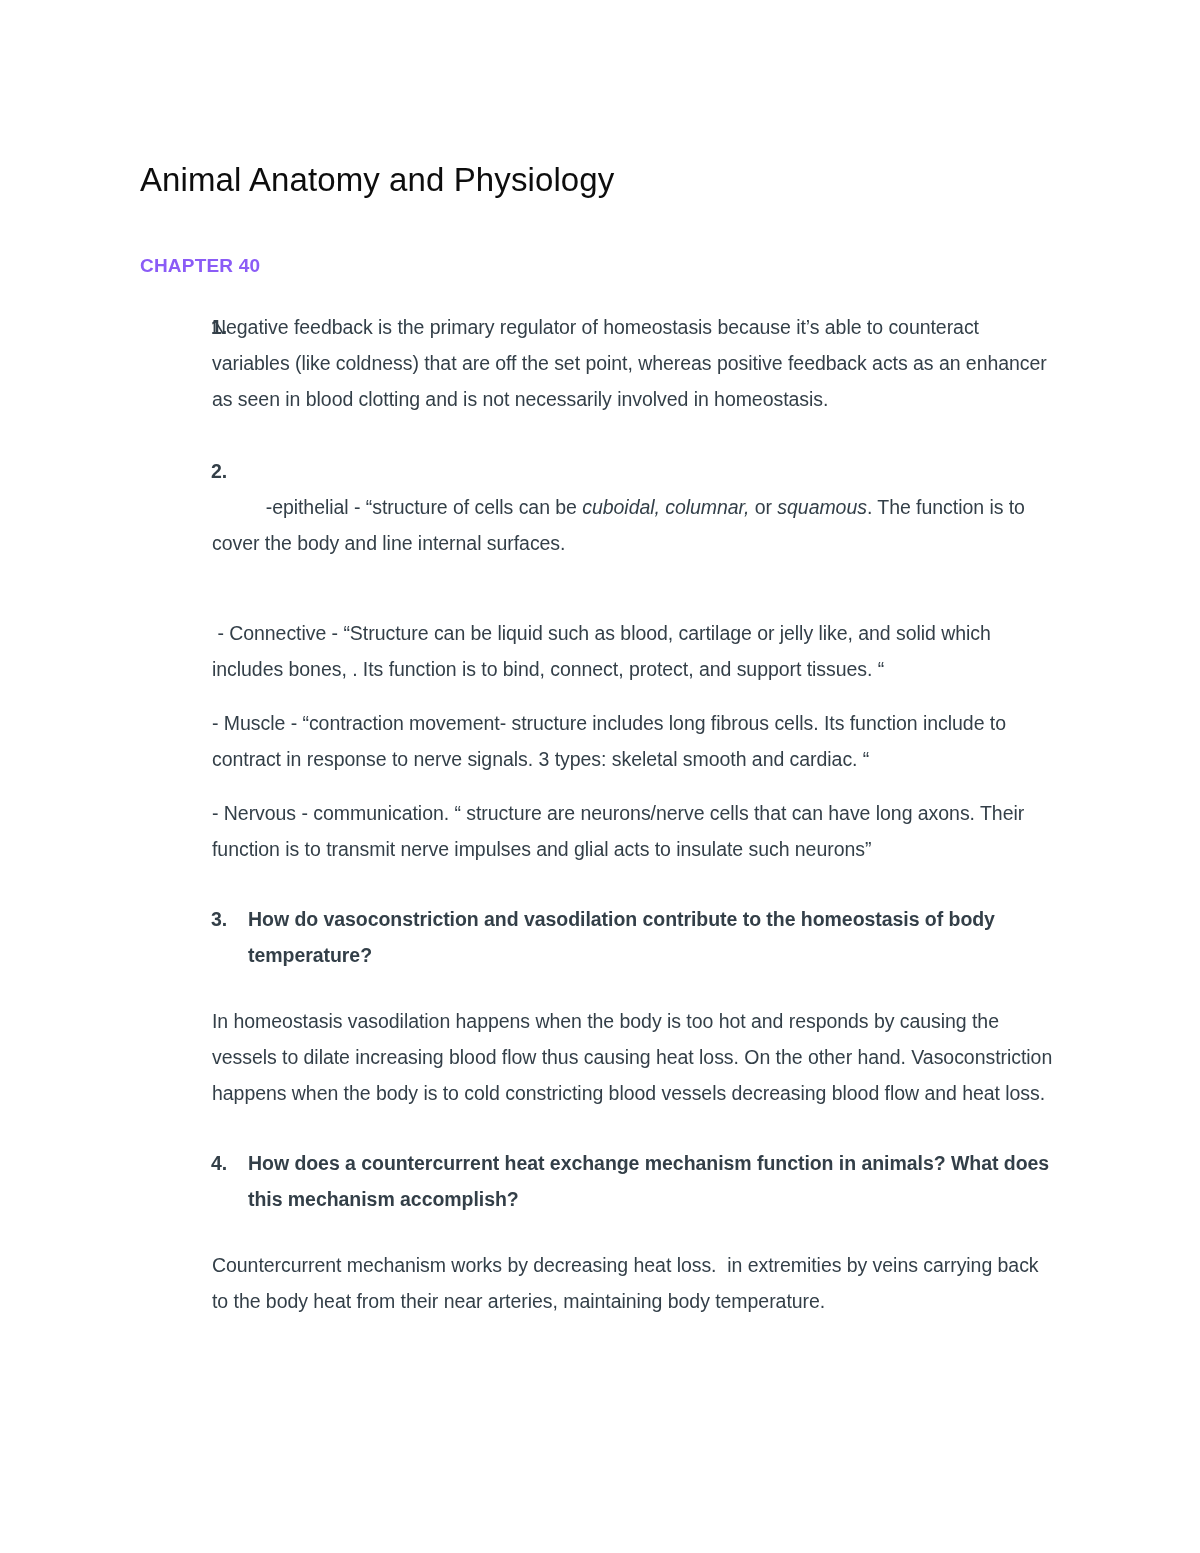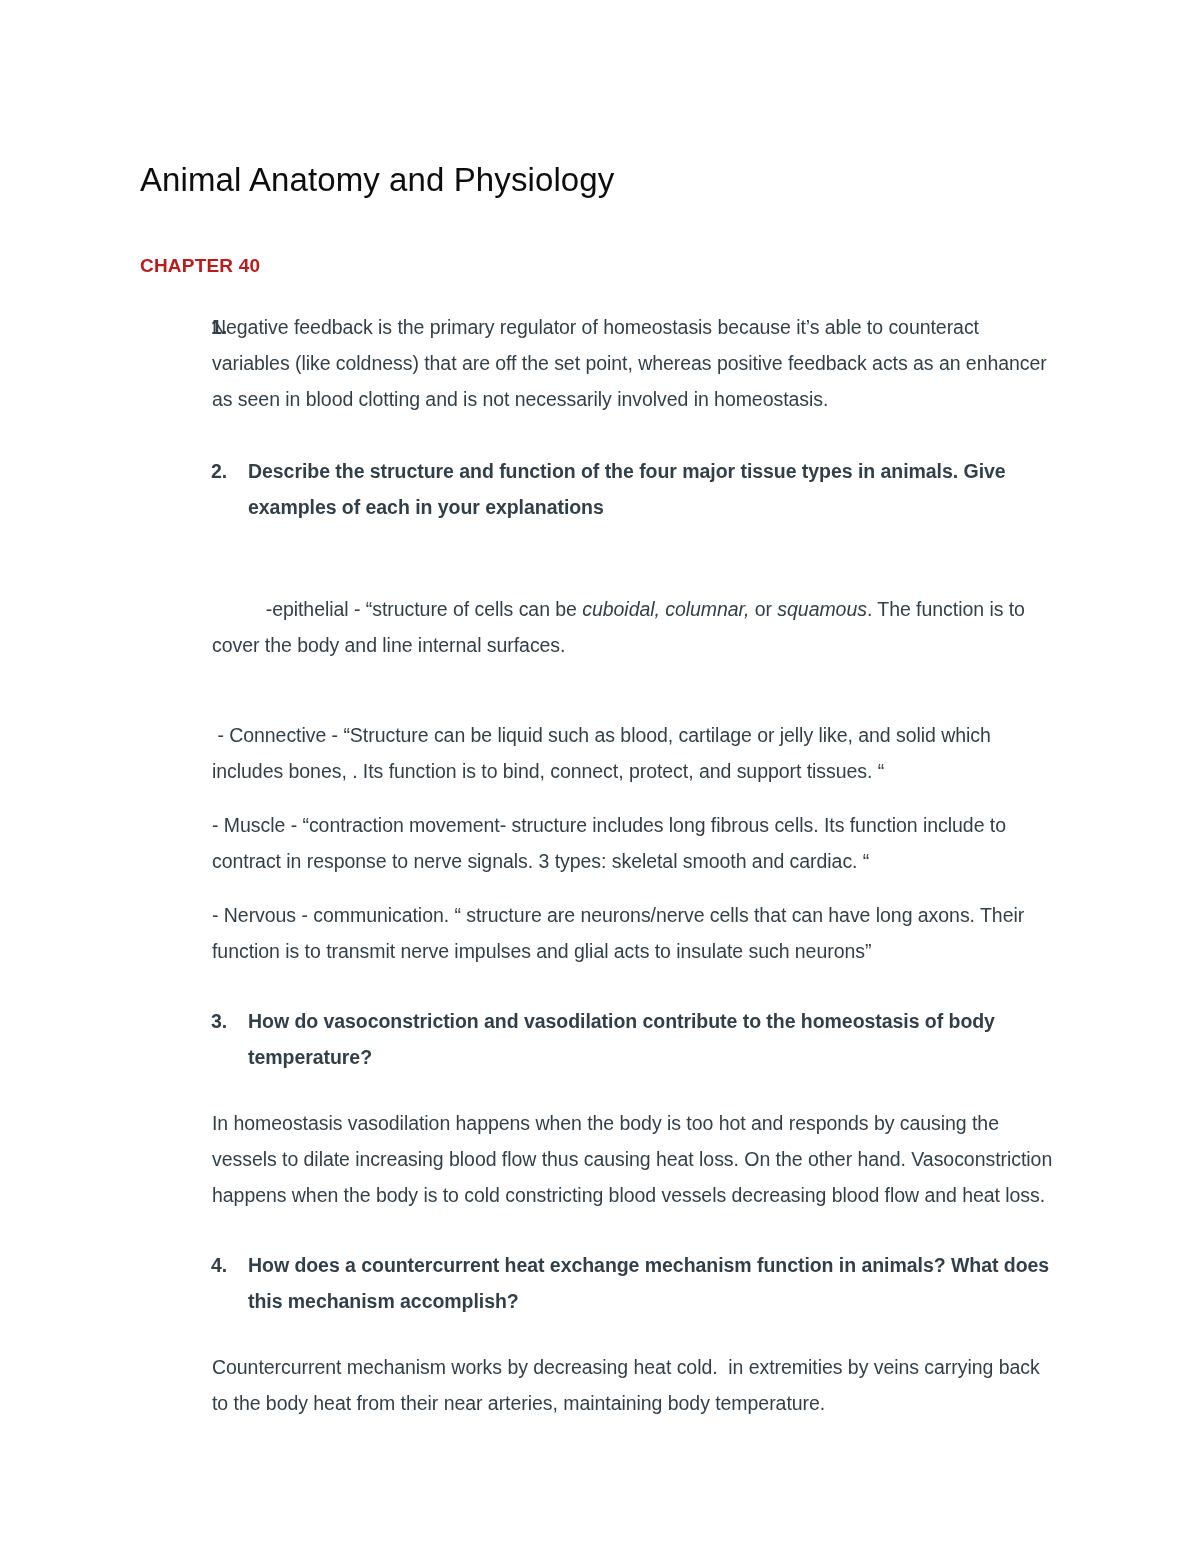--- a/index.html
+++ b/index.html
@@ -37,21 +37,21 @@
     font-weight: 400;
     color: #0d0d0d;
     letter-spacing: 0.1px;
     margin: 0 0 0 0;
   }
 
   .chapter-heading {
     font-size: 19px;
     line-height: 26px;
     font-weight: 700;
-    color: #b91c1c;
+    color: #8b5cf6;
     letter-spacing: 0.2px;
     margin: 53px 0 0 0;
   }
 
   
   .qa-list {
     margin: 0;
     padding: 0;
     list-style: none;
   }
@@ -120,21 +120,20 @@
       <li class="qa-item">
         <div class="question q1">
           <span class="q-num">1.</span>
         </div>
         <p class="answer">Negative feedback is the primary regulator of homeostasis because it’s able to counteract variables (like coldness) that are off the set point, whereas positive feedback acts as an enhancer as seen in blood clotting and is not necessarily involved in homeostasis.</p>
       </li>
 
       <li class="qa-item">
         <div class="question q2">
           <span class="q-num">2.</span>
-          <span>Describe the structure and function of the four major tissue types in animals. Give examples of each in your explanations</span>
         </div>
 
         <p class="answer">
           <span>-epithelial - “structure of cells can be </span><em>cuboidal, columnar,</em><span> or </span><em>squamous</em><span>. The function is to cover the body and line internal surfaces.</span>
         </p>
 
         <p class="answer"> - Connective - “Structure can be liquid such as blood, cartilage or jelly like, and solid which includes bones, . Its function is to bind, connect, protect, and support tissues. “</p>
         <p class="answer">- Muscle - “contraction movement- structure includes long fibrous cells. Its function include to contract in response to nerve signals. 3 types: skeletal smooth and cardiac. “</p>
         <p class="answer">- Nervous - communication. “ structure are neurons/nerve cells that can have long axons. Their function is to transmit nerve impulses and glial acts to insulate such neurons”</p>
       </li>
@@ -145,18 +144,18 @@
           <span>How do vasoconstriction and vasodilation contribute to the homeostasis of body temperature?</span>
         </div>
         <p class="answer">In homeostasis vasodilation happens when the body is too hot and responds by causing the vessels to dilate increasing blood flow thus causing heat loss. On the other hand. Vasoconstriction happens when the body is to cold constricting blood vessels decreasing blood flow and heat loss.</p>
       </li>
 
       <li class="qa-item">
         <div class="question q4">
           <span class="q-num">4.</span>
           <span>How does a countercurrent heat exchange mechanism function in animals? What does this mechanism accomplish?</span>
         </div>
-        <p class="answer">Countercurrent mechanism works by decreasing heat cold.  in extremities by veins carrying back to the body heat from their near arteries, maintaining body temperature.</p>
+        <p class="answer">Countercurrent mechanism works by decreasing heat loss.  in extremities by veins carrying back to the body heat from their near arteries, maintaining body temperature.</p>
       </li>
 
     </ol>
   </div>
 </div>
 
 </body></html>

